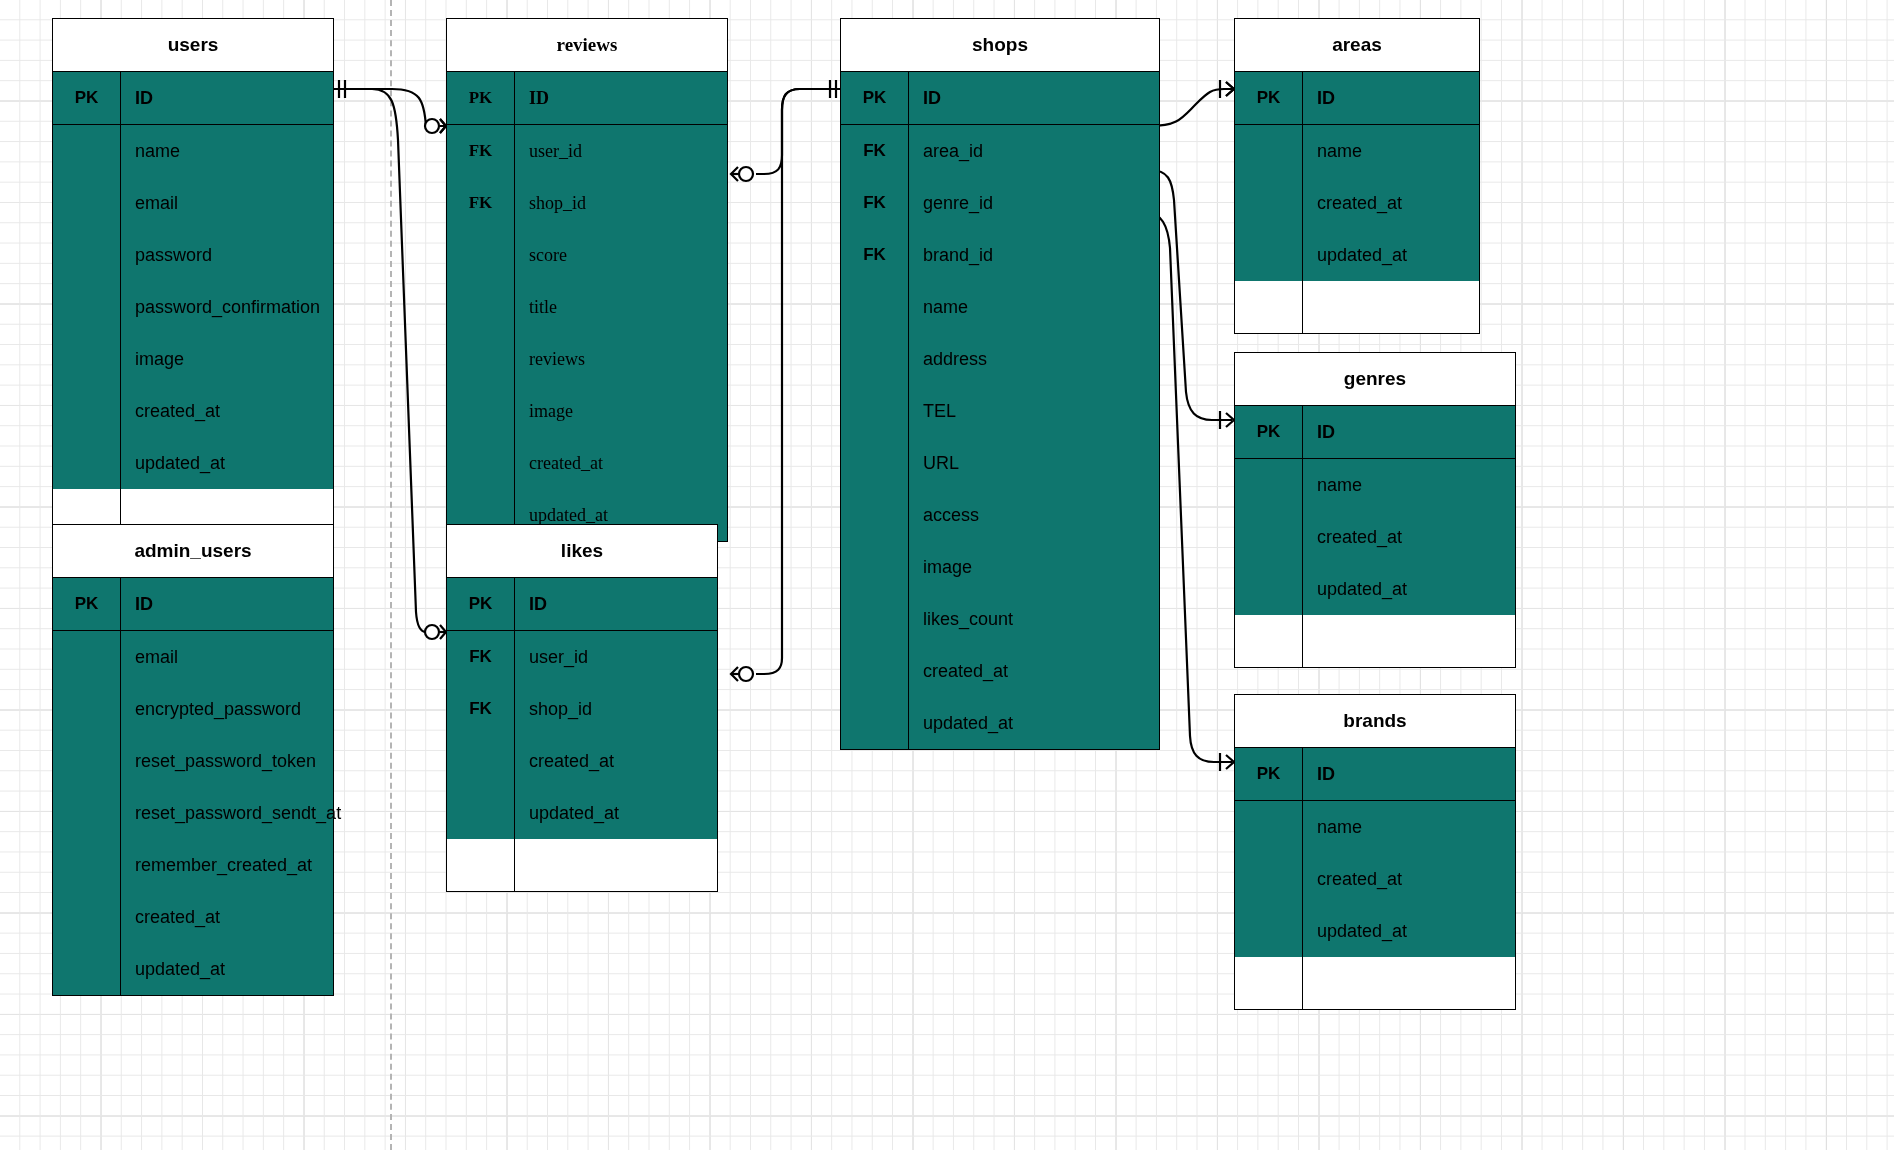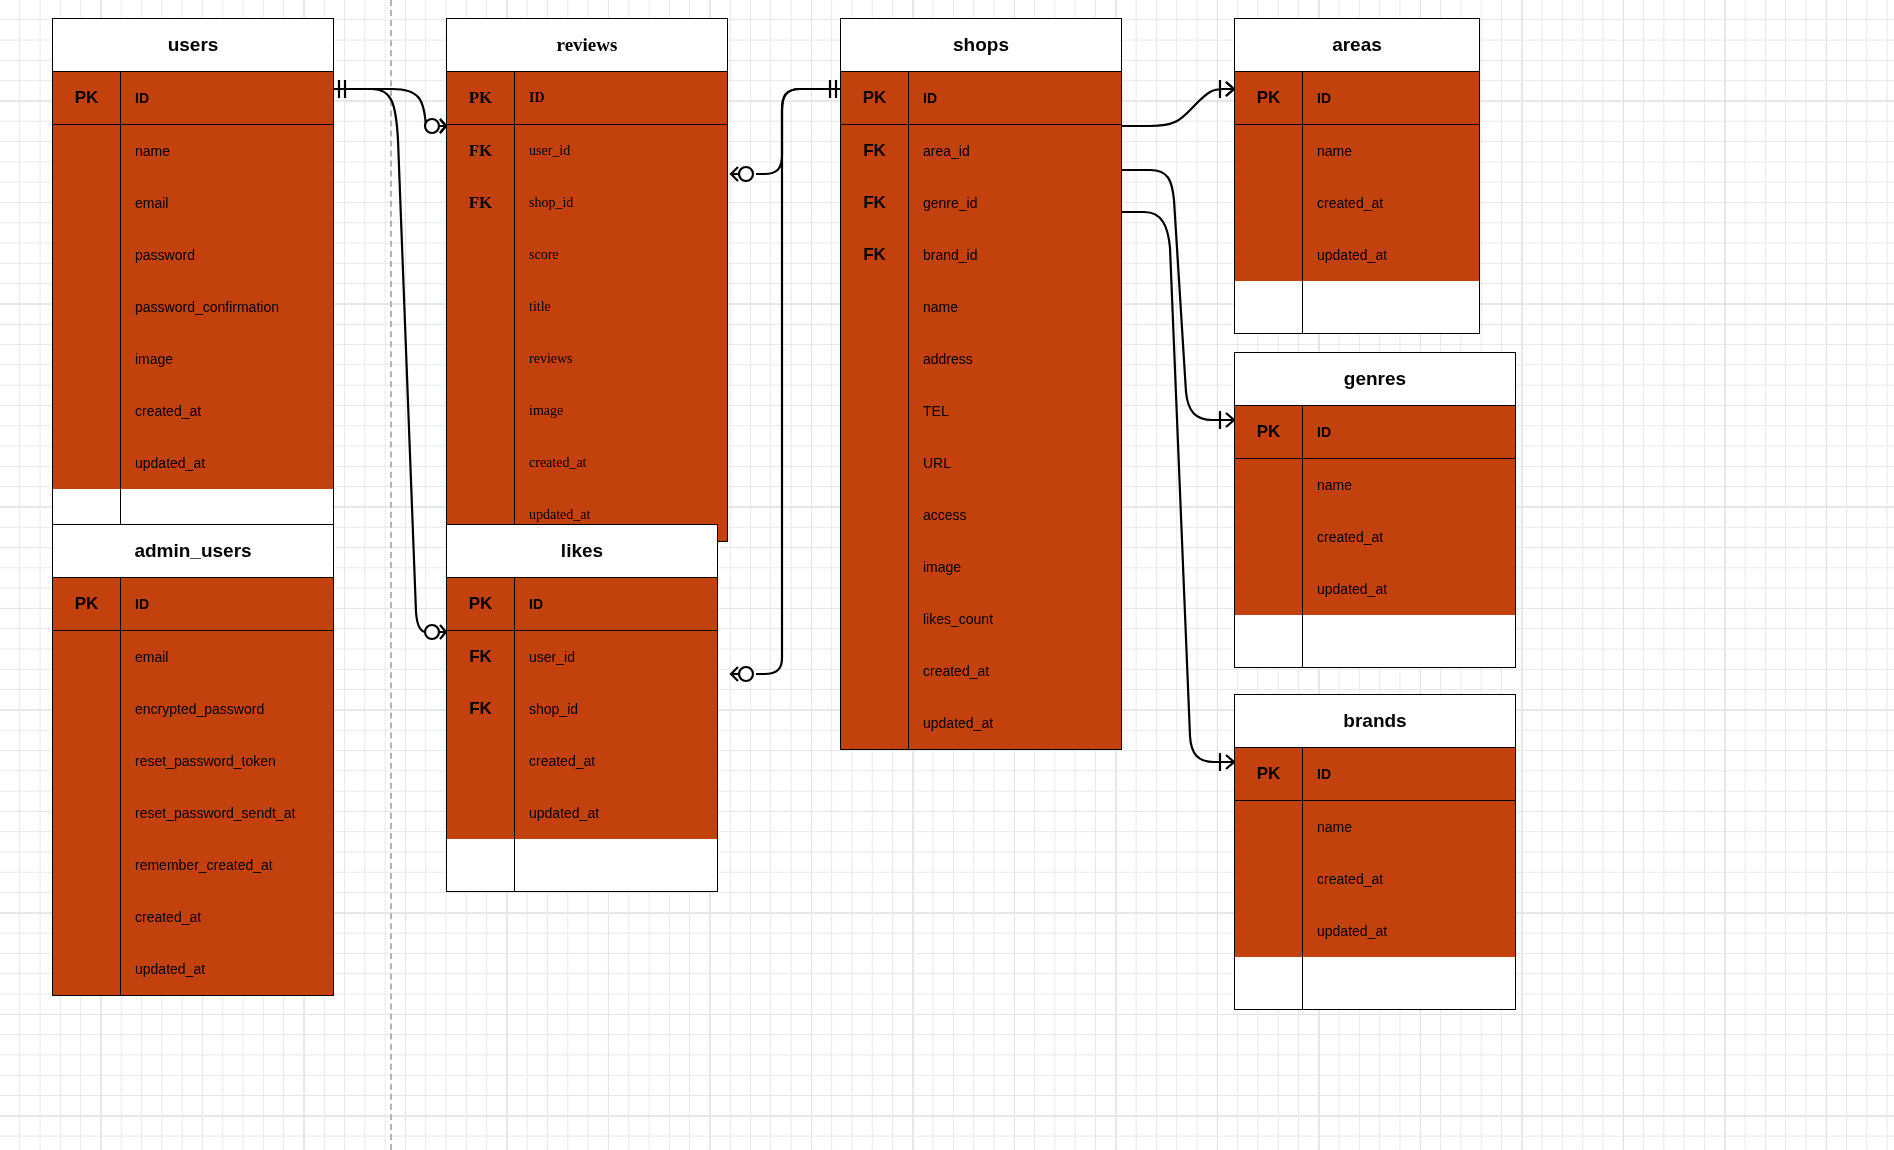--- a/index.html
+++ b/index.html
@@ -46,21 +46,21 @@
     border-bottom: 1.6px solid #000000;
     background: #ffffff;
   }
   .entity-body {
     position: relative;
   }
   .erow {
     display: flex;
     align-items: center;
     height: 52px;
-    background: #c2410c;
+    background: #0f766e;
   }
   .erow.pk-row {
     border-bottom: 1.6px solid #000000;
   }
   .ekey {
     box-sizing: border-box;
     width: 68px;
     flex: 0 0 68px;
     text-align: center;
     font-size: 17px;
@@ -69,21 +69,21 @@
     align-self: stretch;
     display: flex;
     align-items: center;
     justify-content: center;
     border-right: 1.6px solid #000000;
   }
   .efield {
     box-sizing: border-box;
     flex: 1 1 auto;
     padding-left: 14px;
-    font-size: 14px;
+    font-size: 18px;
     color: #000000;
     white-space: nowrap;
   }
   .efield.bold { font-weight: bold; }
   .efiller {
     background: #ffffff;
     display: flex;
   }
   .efiller .ekey { border-right: 1.6px solid #000000; }
   
@@ -310,21 +310,21 @@
           <div class="erow">
             <div class="ekey"></div>
             <div class="efield">updated_at</div>
           </div>
           <div class="erow efiller">
             <div class="ekey"></div>
             <div class="efield"></div>
           </div>
         </div>
       </div>
-      <div class="entity" style="left: 840px; top: 18px; width: 282px;">
+      <div class="entity" style="left: 840px; top: 18px; width: 320px;">
         <div class="entity-title">shops</div>
         <div class="entity-body">
           <div class="erow pk-row">
             <div class="ekey">PK</div>
             <div class="efield bold">ID</div>
           </div>
           <div class="erow">
             <div class="ekey">FK</div>
             <div class="efield">area_id</div>
           </div>

